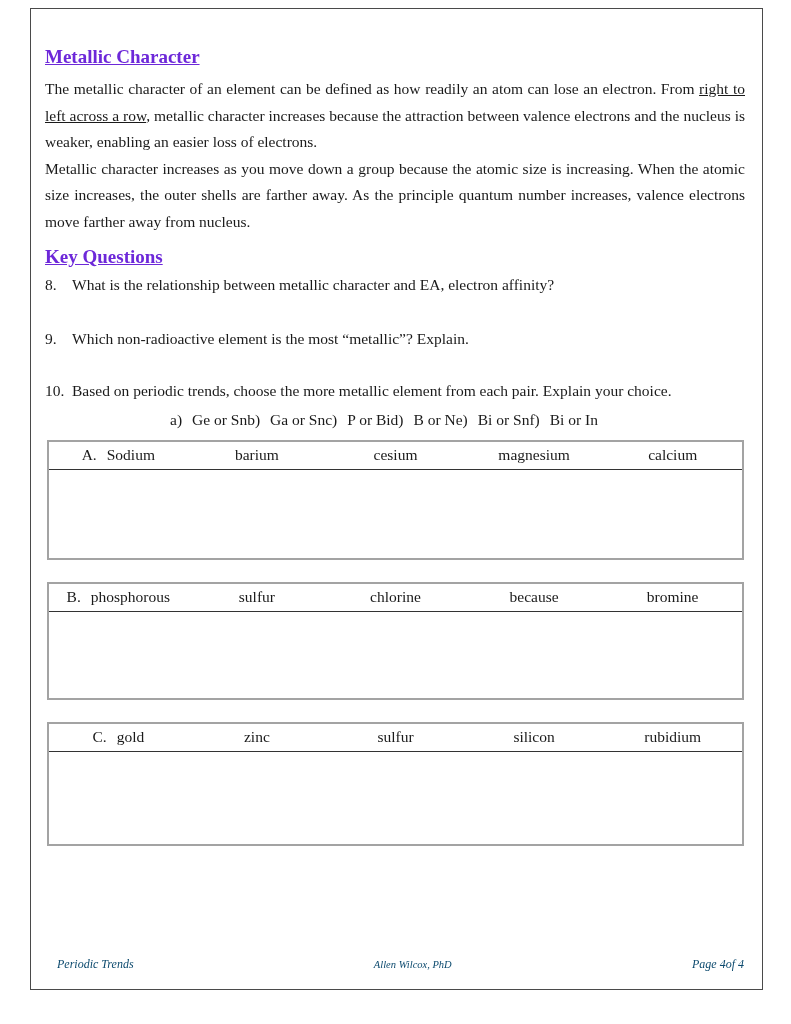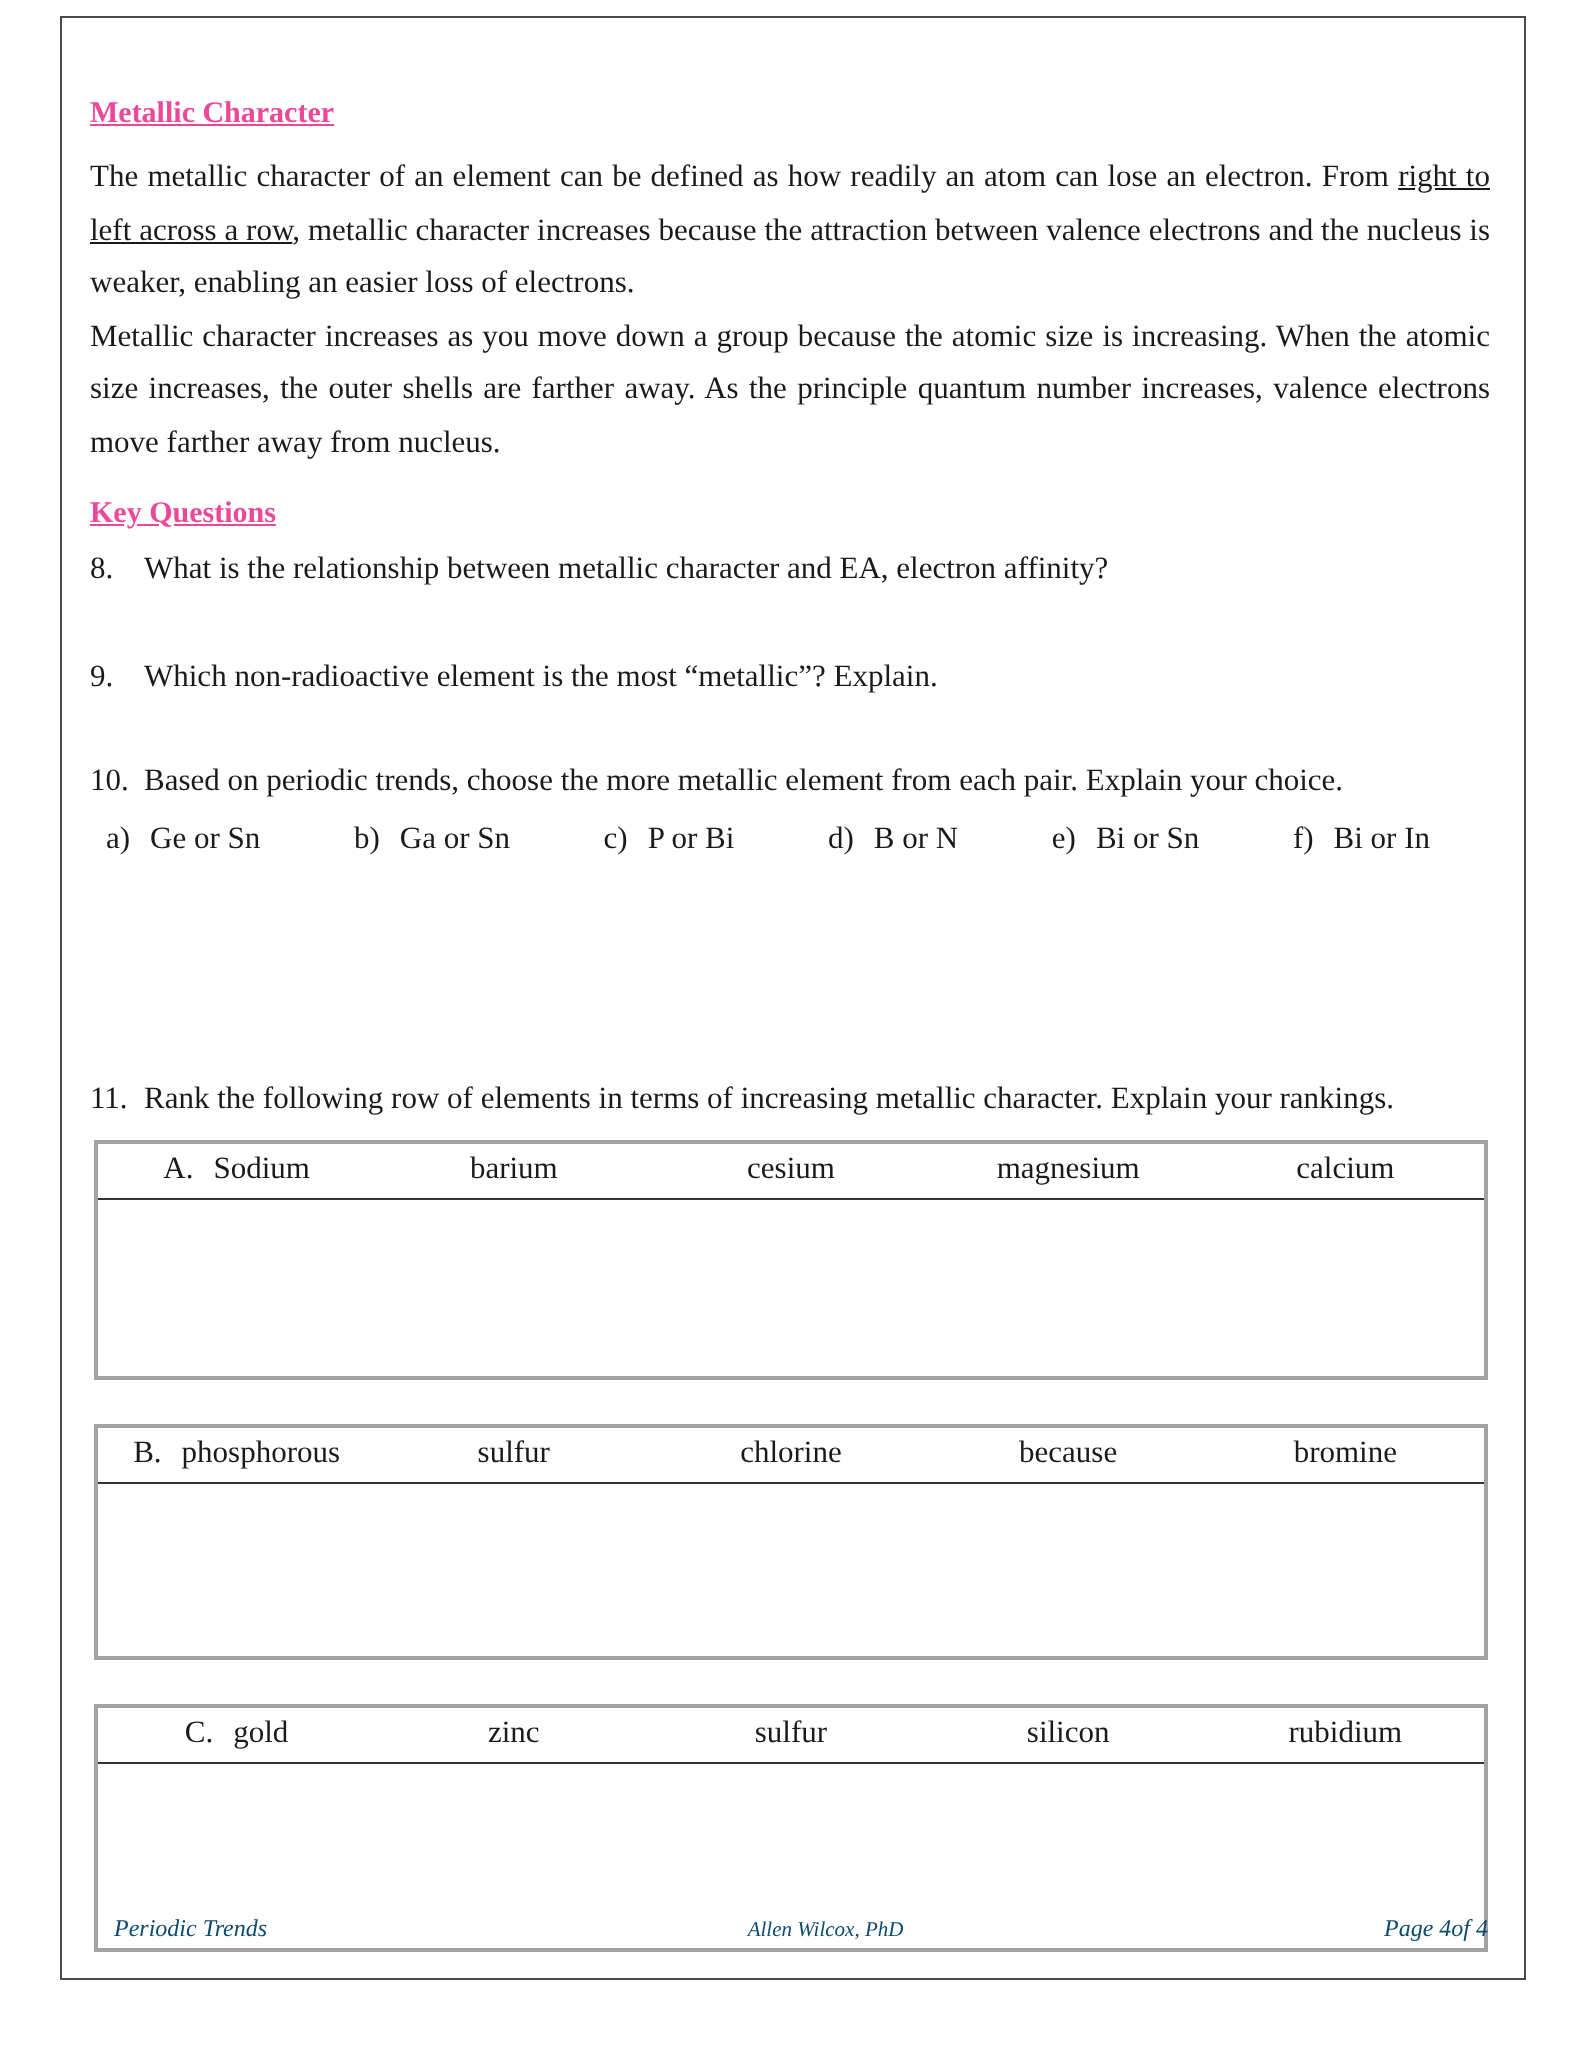--- a/index.html
+++ b/index.html
@@ -16,38 +16,38 @@
     top: 8px; left: 30px; right: 28px; bottom: 34px;
     border: 1px solid #4a4a4a;
   }
   .content {
     position: absolute;
     top: 46px; left: 45px; width: 700px;
     font-size: 15.5px;
     line-height: 26.6px;
   }
   .sec-heading {
-    color: #ec4899;
+    color: #6d28d9;
     font-weight: bold;
     text-decoration: underline;
-    font-size: 15px;
+    font-size: 19px;
     line-height: 22px;
   }
   .sec-heading.first { margin-bottom: 8px; }
   .para { text-align: justify; }
   .inline-underline { text-decoration: underline; }
   .kq-heading { margin-top: 10px; margin-bottom: 6px; }
   .question { display: flex; line-height: 22px; }
   .question .qnum { width: 27px; flex: 0 0 27px; }
   .question .qtext { flex: 1; }
   .q9 { margin-top: 32px; }
   .q10 { margin-top: 30px; }
   .pairs-row {
     display: flex;
-    justify-content: space-between;
+    justify-content: center;
     margin-top: 7px;
     padding-left: 8px;
     padding-right: 30px;
     line-height: 22px;
   }
   .pair-option .pair-label { margin-right: 10px; }
   .q11 { margin-top: 108px; }
   .rank-table { margin-top: 9px; margin-left: 2px; width: 697px; }
   .rank-section { border: 2px solid #a3a3a3; margin-bottom: 22px; background: #fff; }
   .rank-header {
@@ -107,24 +107,20 @@
 
   <div class="pairs-row">
     <span class="pair-option"><span class="pair-label">a)</span><span>Ge or Sn</span></span>
     <span class="pair-option"><span class="pair-label">b)</span><span>Ga or Sn</span></span>
     <span class="pair-option"><span class="pair-label">c)</span><span>P or Bi</span></span>
     <span class="pair-option"><span class="pair-label">d)</span><span>B or N</span></span>
     <span class="pair-option"><span class="pair-label">e)</span><span>Bi or Sn</span></span>
     <span class="pair-option"><span class="pair-label">f)</span><span>Bi or In</span></span>
   </div>
 
-  <div class="question q11">
-    <span class="qnum">11.</span>
-    <span class="qtext">Rank the following row of elements in terms of increasing metallic character.  Explain your rankings.</span>
-  </div>
 
   <div class="rank-table">
 
     <div class="rank-section sec-a">
       <div class="rank-header">
         <span class="cell"><span class="sec-label">A.</span><span>Sodium</span></span>
         <span class="cell">barium</span>
         <span class="cell">cesium</span>
         <span class="cell">magnesium</span>
         <span class="cell">calcium</span>

